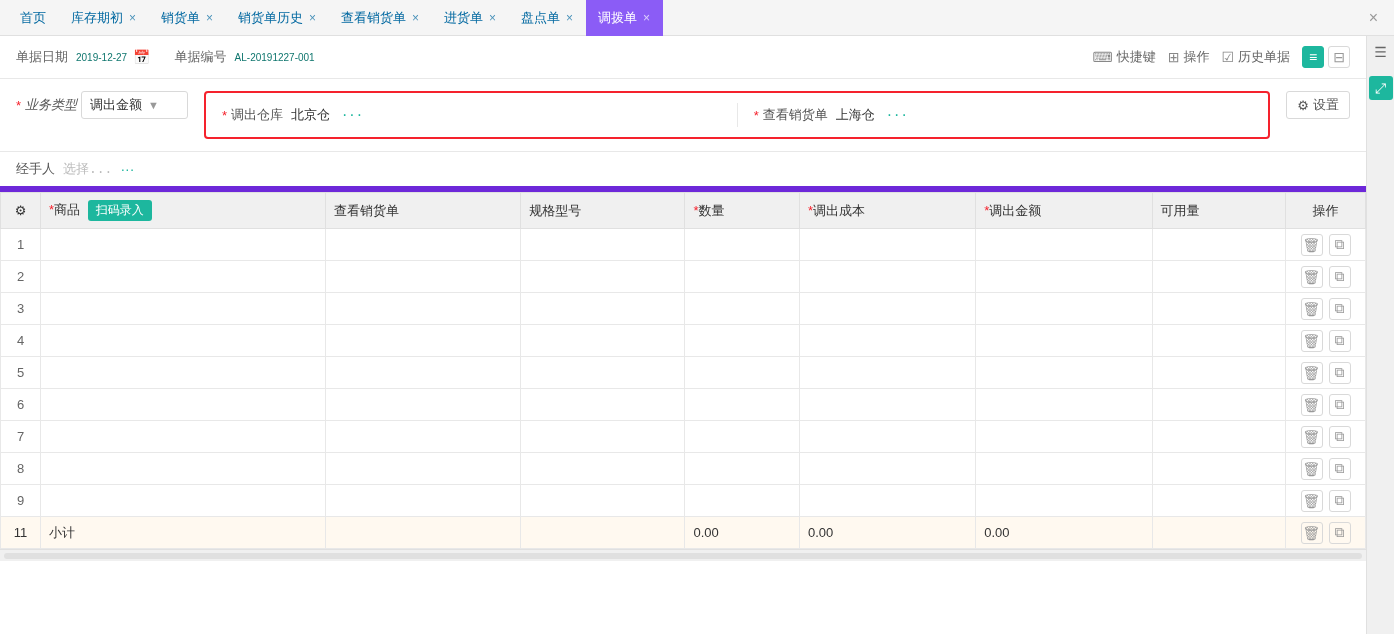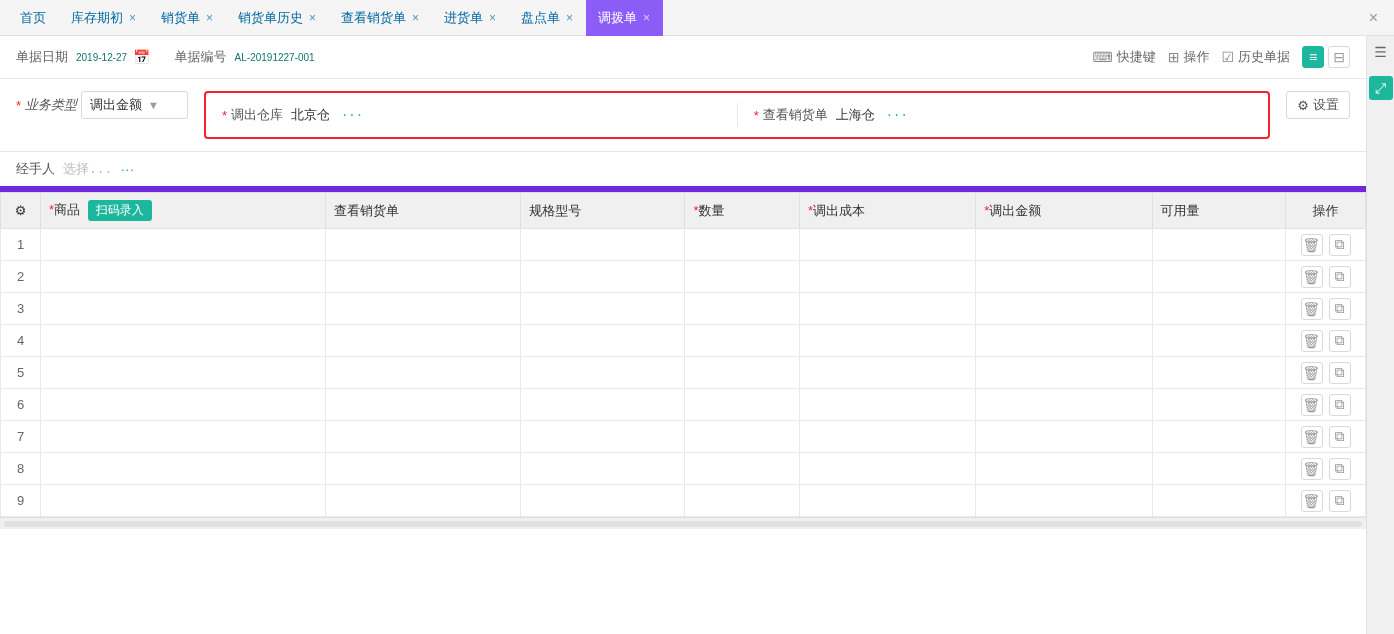--- a/index.html
+++ b/index.html
@@ -474,20 +474,36 @@
         <td></td>
         <td></td>
         <td></td>
         <td>
           <div class="ops-cell">
             <div class="icon-btn">🗑</div>
             <div class="icon-btn">⧉</div>
           </div>
         </td>
       </tr>
+          <tr class="subtotal-row">
+        <td>11</td>
+        <td>小计</td>
+        <td></td>
+        <td></td>
+        <td>0.00</td>
+        <td>0.00</td>
+        <td>0.00</td>
+        <td></td>
+        <td>
+          <div class="ops-cell">
+            <div class="icon-btn">🗑</div>
+            <div class="icon-btn">⧉</div>
+          </div>
+        </td>
+      </tr>
         </tbody>
     </table>
   </div>
 
   <div class="scrollbar-row">
     <div class="scroll-track"></div>
   </div>
 </div>
 
 <div class="side-panel">

